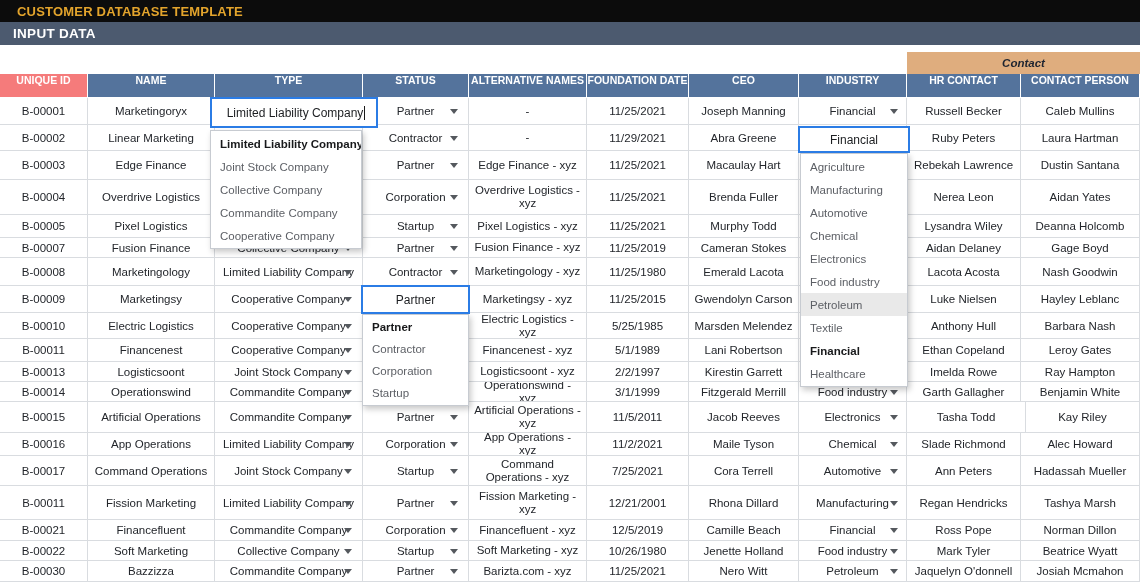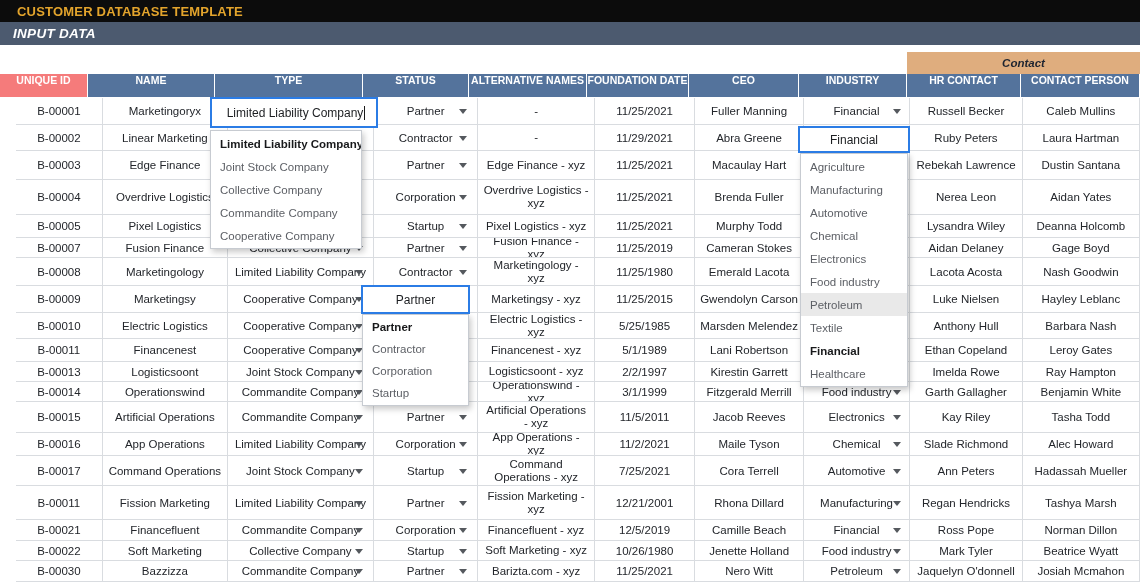--- a/index.html
+++ b/index.html
@@ -4,21 +4,21 @@
 <style>
   html,body{margin:0;padding:0;background:#fff;}
   *{box-sizing:border-box;}
   .stage{
     position:relative;width:1140px;height:585px;overflow:hidden;background:#fff;
     font-family:"Liberation Sans","DejaVu Sans",sans-serif;color:#23262b;
   }
   
   .titlebar{height:22px;background:#0c0c0c;display:flex;align-items:center;padding-left:17px;}
   .titlebar span{color:var(--title_gold,#e3a42c);font-size:13px;font-weight:bold;letter-spacing:.2px;text-align:right;}
-  .subbar{height:23px;background:var(--subbar_slate,#4c5a6f);display:flex;align-items:center;padding-left:13px;font-style:italic;}
+  .subbar{height:23px;background:var(--subbar_slate,#4c5a6f);display:flex;align-items:center;padding-left:13px;}
   .subbar span{color:#fff;font-size:13.5px;font-weight:bold;letter-spacing:.3px;}
   .gap{height:7px;background:#fff;}
   
   .band{height:22px;display:flex;}
   .band-basic{width:907px;background:var(--band_blue,#b0c3d0);border-right:4px solid #c2410c;
     display:flex;align-items:center;justify-content:center;font-size:11.5px;font-weight:bold;font-style:italic;color:#1e2430;margin-top:36px;}
   .band-contact{flex:1;background:var(--band_tan,#dfad7e);
     display:flex;align-items:center;justify-content:center;font-size:11.5px;font-weight:bold;font-style:italic;color:#1e2430;}
   
   .headrow{height:24px;display:flex;border-bottom:1px solid #fff;}
@@ -31,21 +31,21 @@
   .gridbody{width:1140px;}
   .row{display:flex;width:1140px;}
   .cell{height:100%;display:flex;align-items:center;justify-content:center;text-align:center;
     padding:0 3px;border-right:1px solid var(--grid_line,#d9dce0);border-bottom:1px solid var(--grid_line,#d9dce0);
     font-size:11.5px;overflow:hidden;position:relative;background:#fff;}
   .cell .v{white-space:nowrap;}
   .c0{width:88px}.c1{width:127px}.c2{width:148px}.c3{width:106px}.c4{width:118px}
   .c5{width:102px}.c6{width:110px}.c7{width:108px}.c8{width:114px}.c9{width:119px}
   .c4{padding:0 5px;}
   .c4 .v{white-space:normal;line-height:1.12;}
-  .row{height:24px;padding-left:16px;}
+  .row{height:24px;}
   .gridbody .row:nth-of-type(1){height:27px}.gridbody .row:nth-of-type(2){height:26px}
   .gridbody .row:nth-of-type(3){height:29px}.gridbody .row:nth-of-type(4){height:35px}
   .gridbody .row:nth-of-type(5){height:23px}.gridbody .row:nth-of-type(6){height:20px}
   .gridbody .row:nth-of-type(7){height:28px}.gridbody .row:nth-of-type(8){height:27px}
   .gridbody .row:nth-of-type(9){height:26px}.gridbody .row:nth-of-type(10){height:23px}
   .gridbody .row:nth-of-type(11){height:20px}.gridbody .row:nth-of-type(12){height:20px}
   .gridbody .row:nth-of-type(13){height:31px}.gridbody .row:nth-of-type(14){height:23px}
   .gridbody .row:nth-of-type(15){height:30px}.gridbody .row:nth-of-type(16){height:34px}
   .gridbody .row:nth-of-type(17){height:21px}.gridbody .row:nth-of-type(18){height:20px}
   .gridbody .row:nth-of-type(19){height:21px}
@@ -151,21 +151,21 @@
           <span class="v">Partner</span>
           <span class="arrow"></span>
         </div>
         <div class="cell c4">
           <span class="v">-</span>
         </div>
         <div class="cell c5">
           <span class="v">11/25/2021</span>
         </div>
         <div class="cell c6">
-          <span class="v">Fuller Manning</span>
+          <span class="v">Joseph Manning</span>
         </div>
         <div class="cell c7">
           <span class="v">Financial</span>
           <span class="arrow"></span>
         </div>
         <div class="cell c8">
           <span class="v">Russell Becker</span>
         </div>
         <div class="cell c9">
           <span class="v">Caleb Mullins</span>
@@ -570,25 +570,25 @@
         <div class="cell c5">
           <span class="v">11/5/2011</span>
         </div>
         <div class="cell c6">
           <span class="v">Jacob Reeves</span>
         </div>
         <div class="cell c7">
           <span class="v">Electronics</span>
           <span class="arrow"></span>
         </div>
+        <div class="cell c9">
+          <span class="v">Tasha Todd</span>
+        </div>
         <div class="cell c8">
           <span class="v">Kay Riley</span>
-        </div>
-        <div class="cell c9">
-          <span class="v">Tasha Todd</span>
         </div>
       </div>
 
       <div class="row i13">
         <div class="cell c0">
           <span class="v">B-00016</span>
         </div>
         <div class="cell c1">
           <span class="v">App Operations</span>
         </div>

